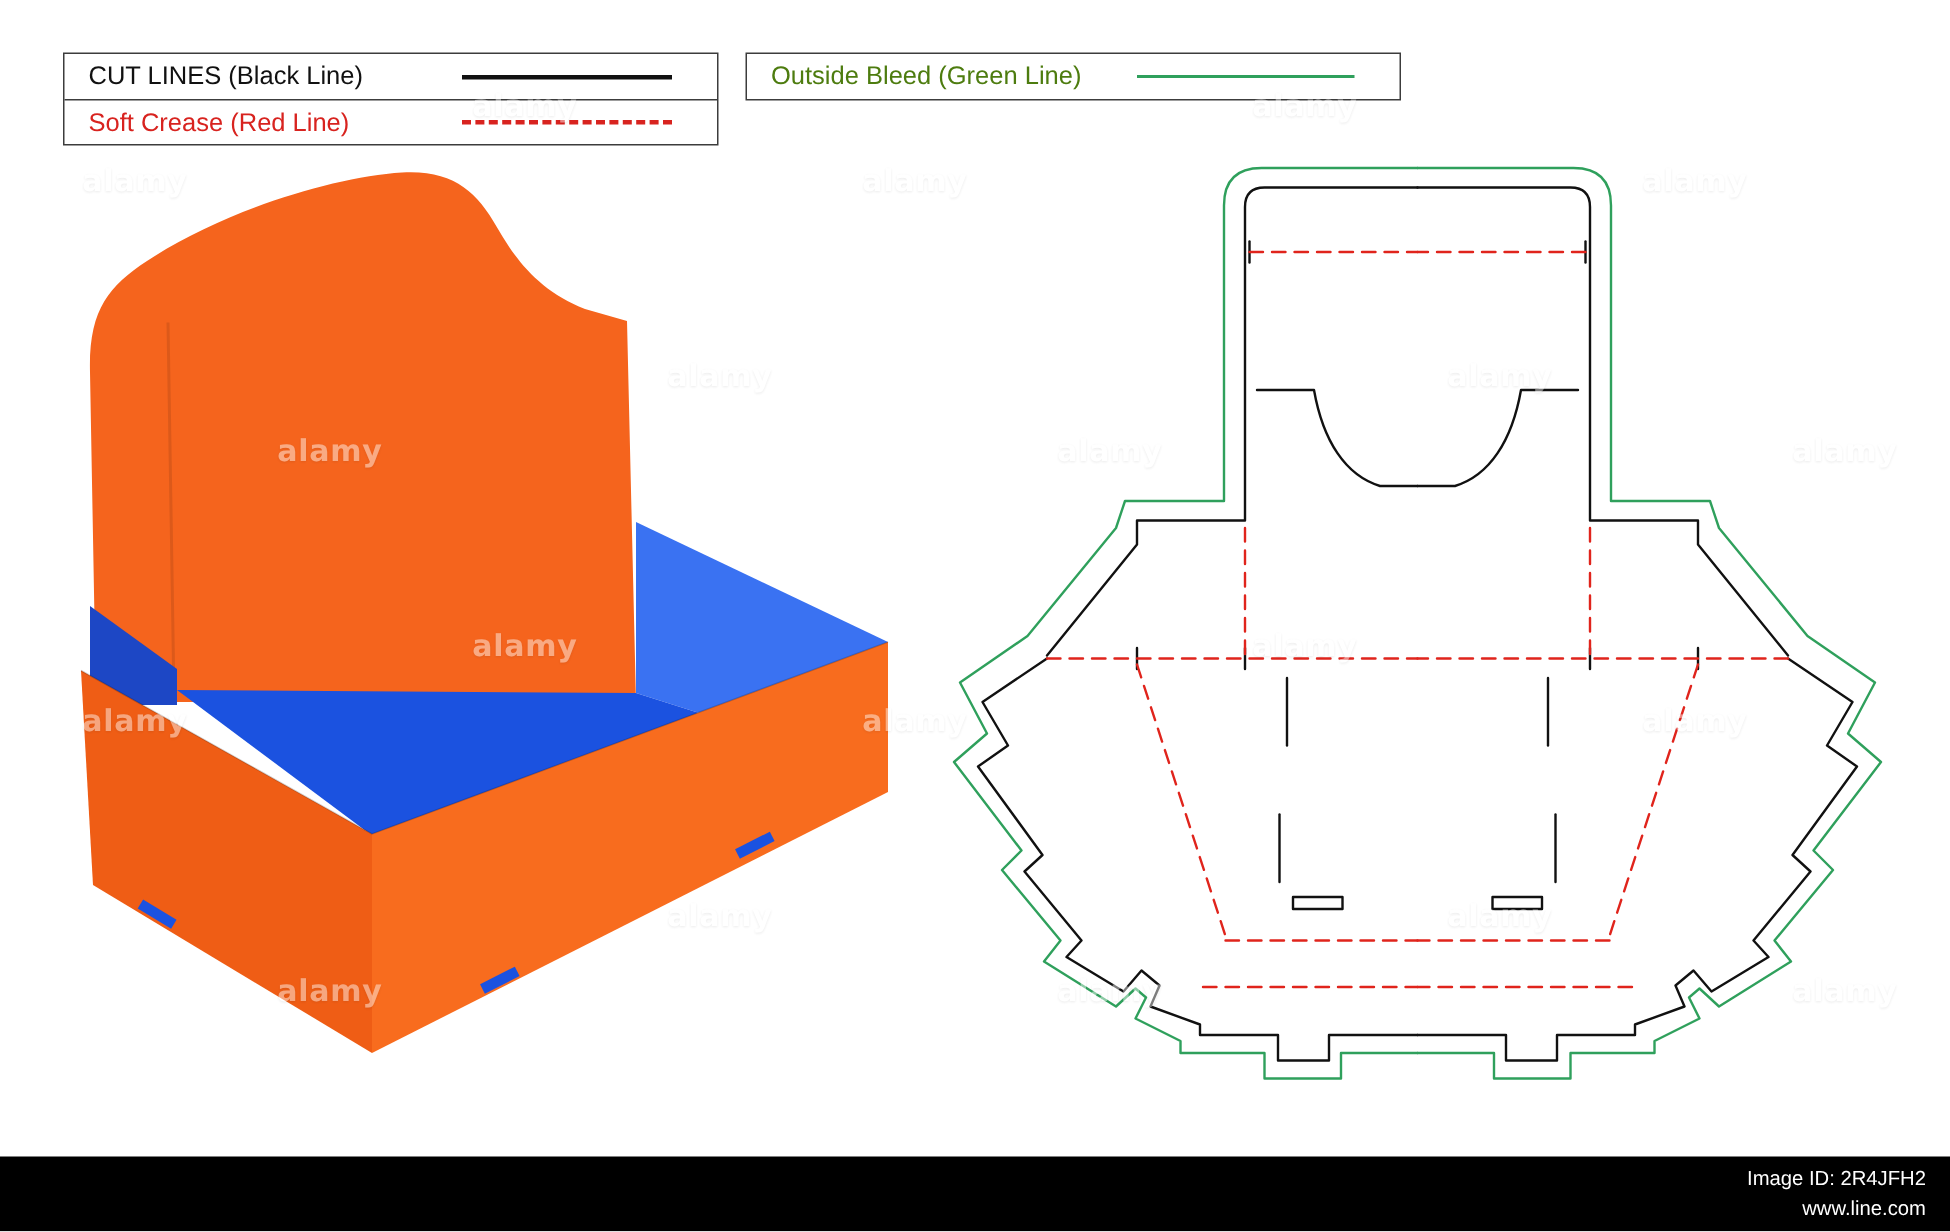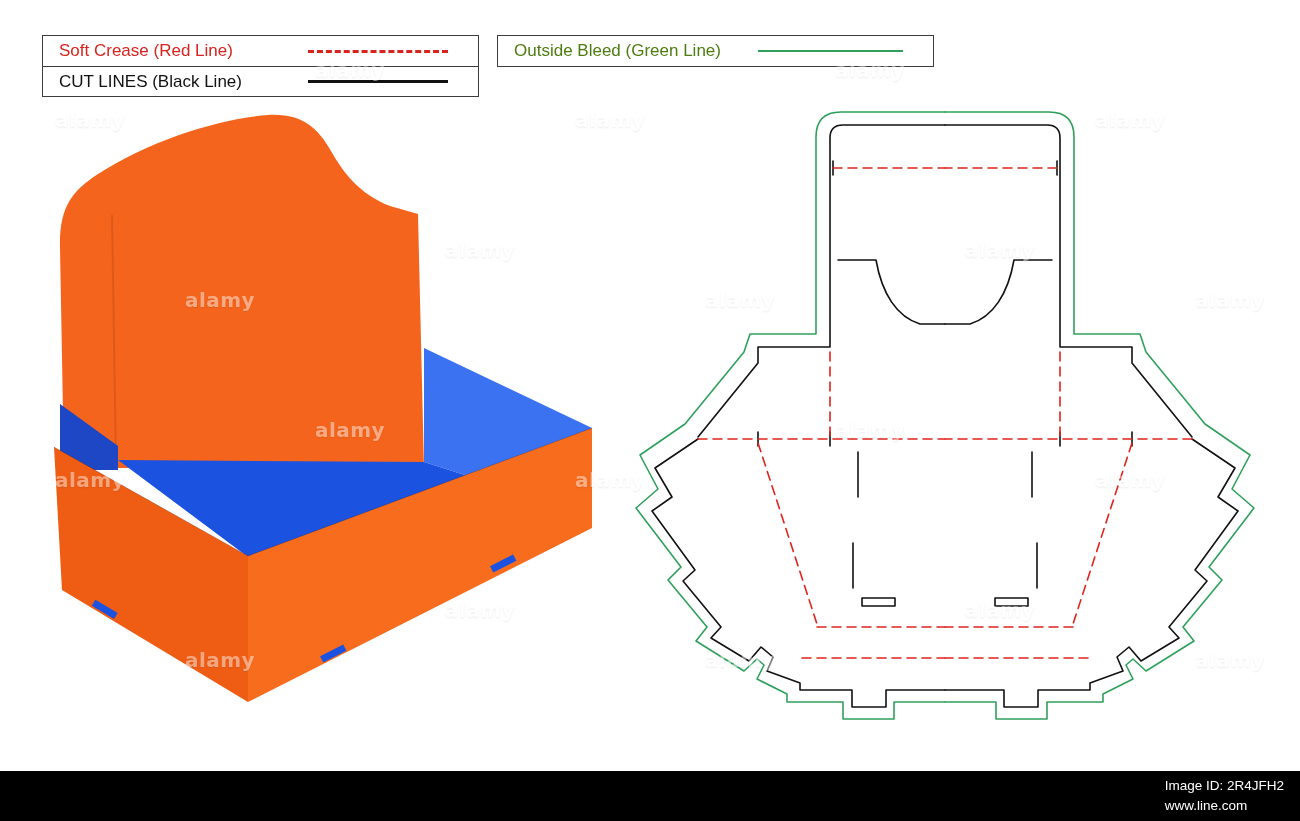--- a/index.html
+++ b/index.html
@@ -32,21 +32,21 @@
   
   .wm-layer{position:absolute;inset:0;z-index:5;pointer-events:none}
   .wm{position:absolute;transform:translate(-50%,-50%);color:#ffffff;opacity:.45;
       text-shadow:0 1px 2px rgba(0,0,0,.18);font-size:20px;font-weight:bold;
       letter-spacing:.5px;font-family:"DejaVu Sans",sans-serif}
 
   
   .footer{position:absolute;left:0;bottom:0;width:100%;height:50px;background:#000;
           color:#fff;display:flex;align-items:center;justify-content:flex-end;
           padding-right:16px;z-index:6}
-  .footer-meta{text-align:left;font-size:13.5px;line-height:1.5}
+  .footer-meta{text-align:right;font-size:13.5px;line-height:1.5}
 </style>
 </head>
 <body>
 
 <div class="stage">
 
   <svg class="art-svg" width="1300" height="771" viewBox="0 0 1300 771">
 
     <g>
 
@@ -96,26 +96,26 @@
         <path class="crease" d="M 817 627 L 945 627"></path>
         <path class="crease" d="M 802 658 L 945 658"></path>
         <path class="crease" d="M 830 352 L 830 437"></path>
       </g>
       <use href="#dl-half" transform="matrix(-1,0,0,1,1890,0)"></use>
     </g>
   </svg>
 
   <div class="legend legend-left">
     <div class="legend-row">
+      <span class="legend-label lbl-cut">CUT LINES (Black Line)</span>
+      <span class="sample line-black"></span>
+    </div>
+    <div class="legend-row">
       <span class="legend-label lbl-crease">Soft Crease (Red Line)</span>
       <span class="sample line-red"></span>
-    </div>
-    <div class="legend-row">
-      <span class="legend-label lbl-cut">CUT LINES (Black Line)</span>
-      <span class="sample line-black"></span>
     </div>
   </div>
 
   <div class="legend legend-right">
     <div class="legend-row">
       <span class="legend-label lbl-bleed">Outside Bleed (Green Line)</span>
       <span class="sample line-green"></span>
     </div>
   </div>
 

